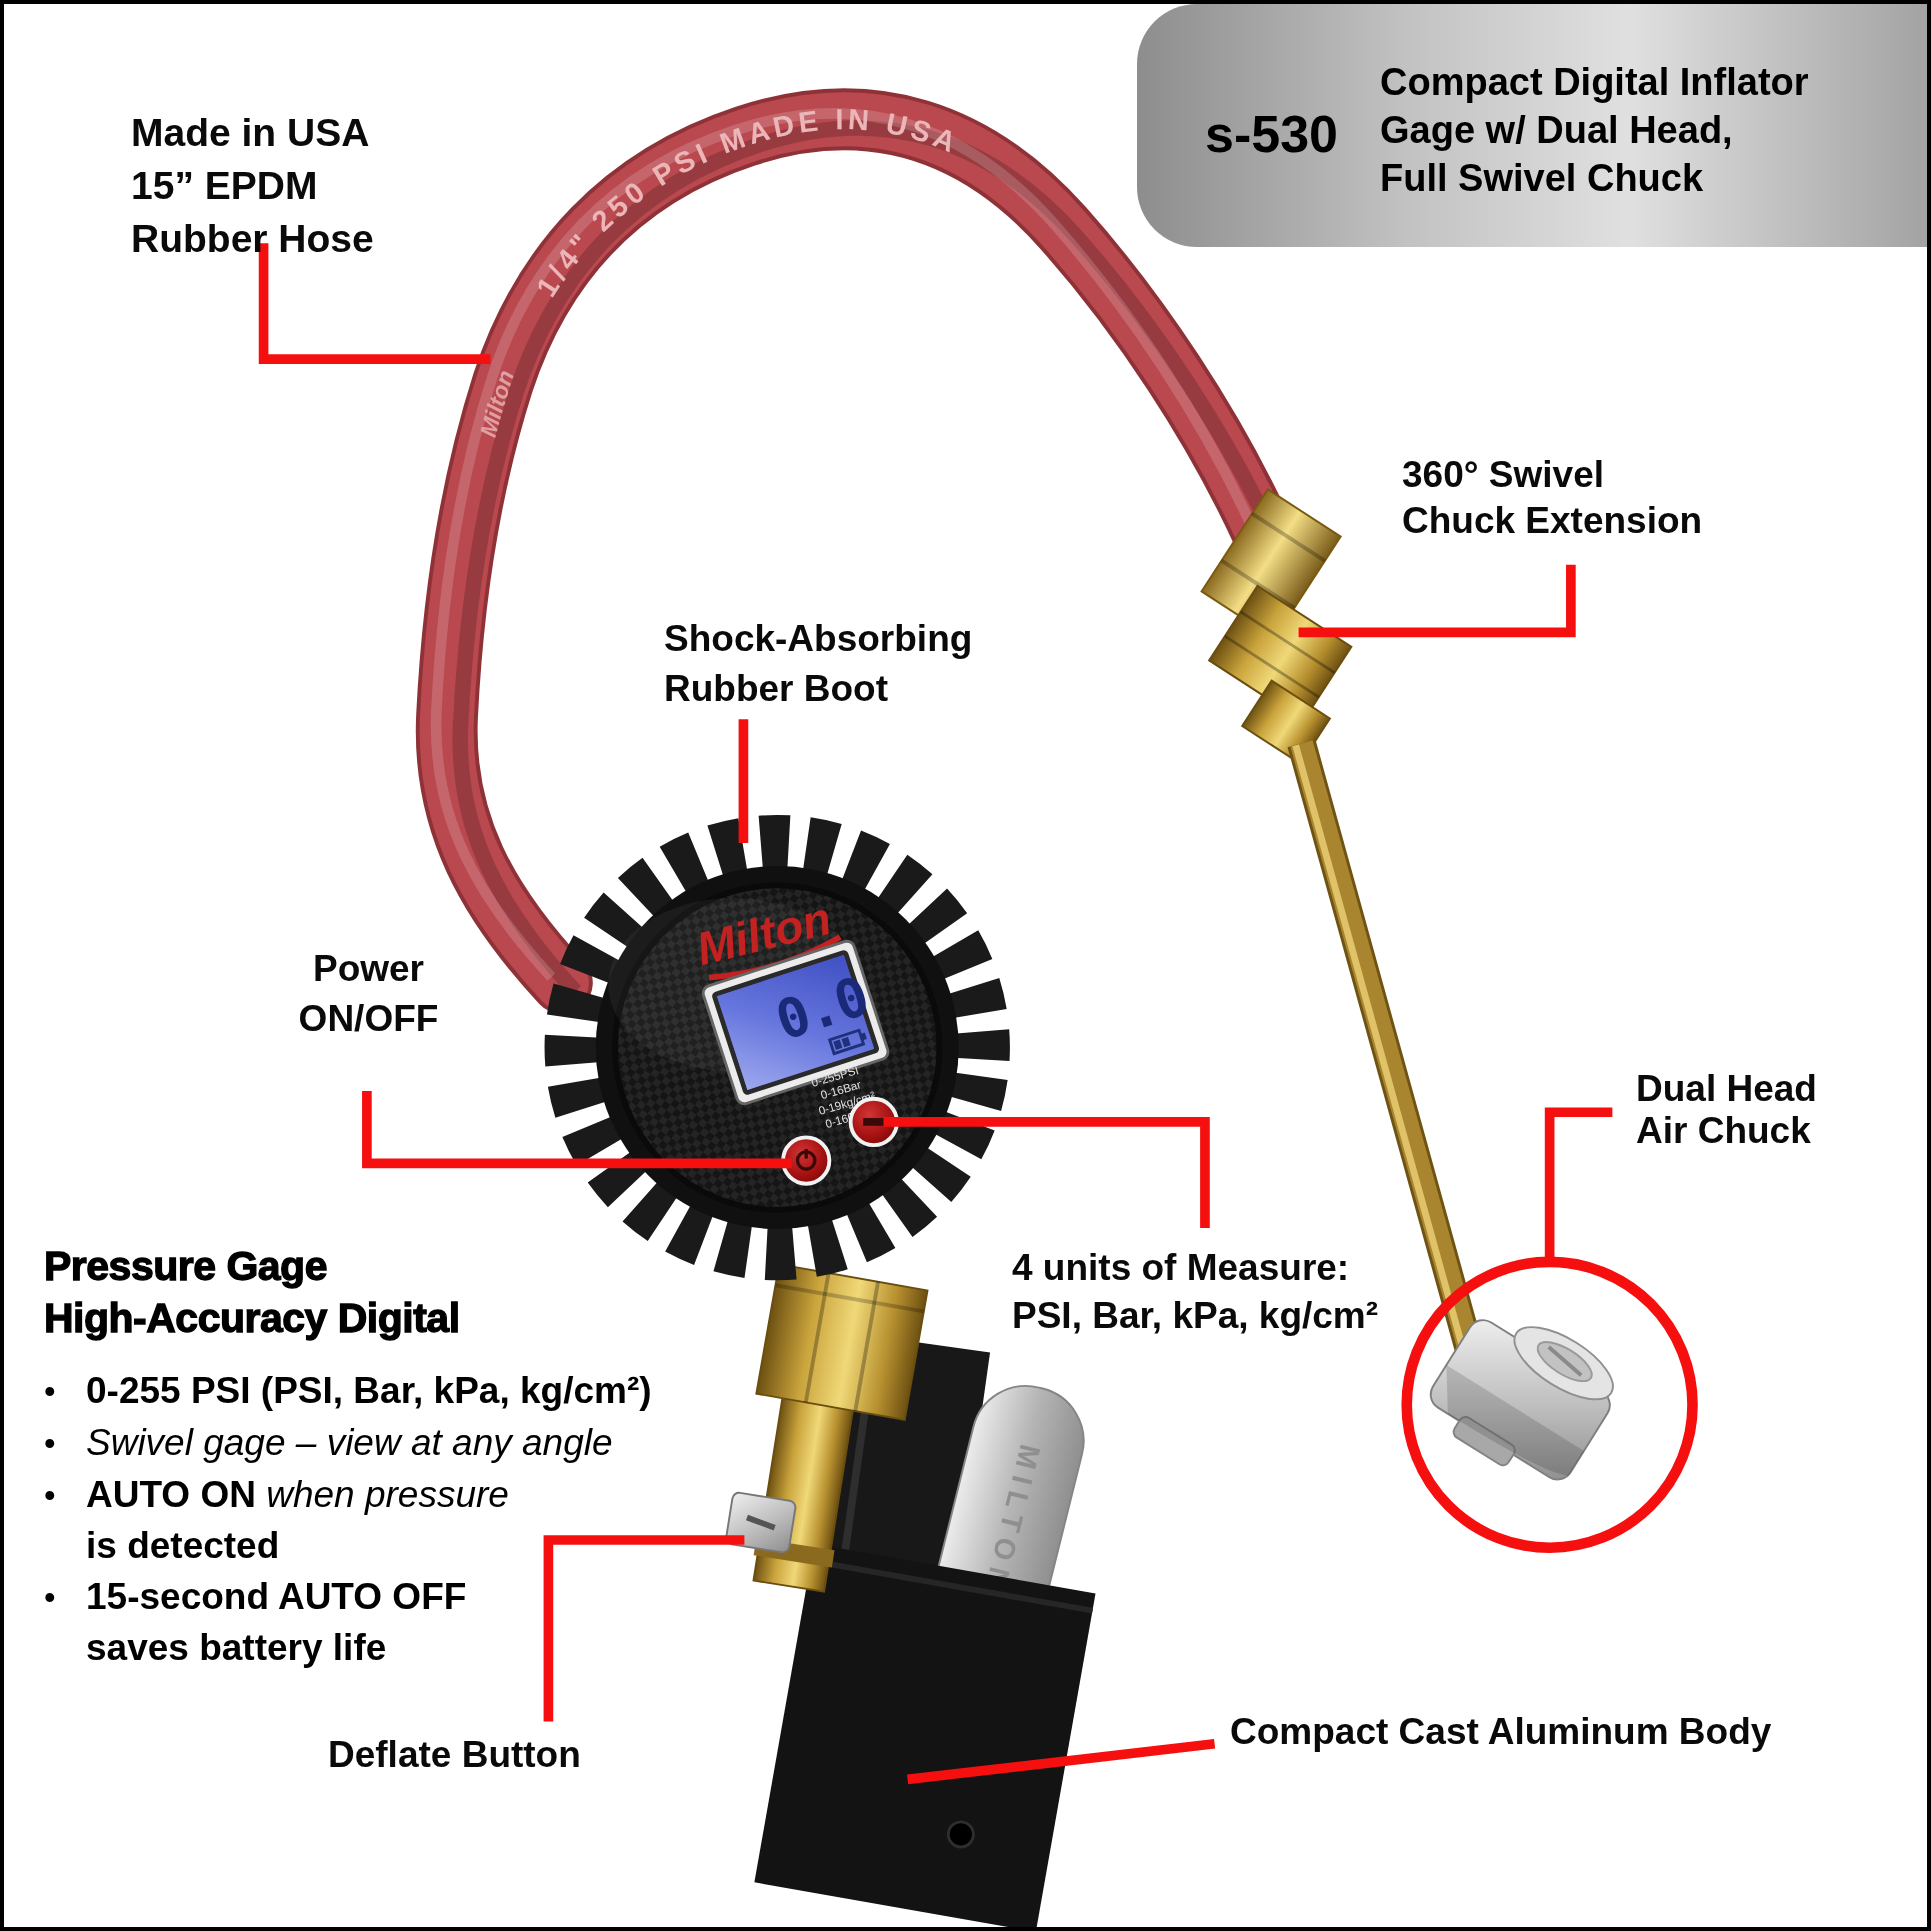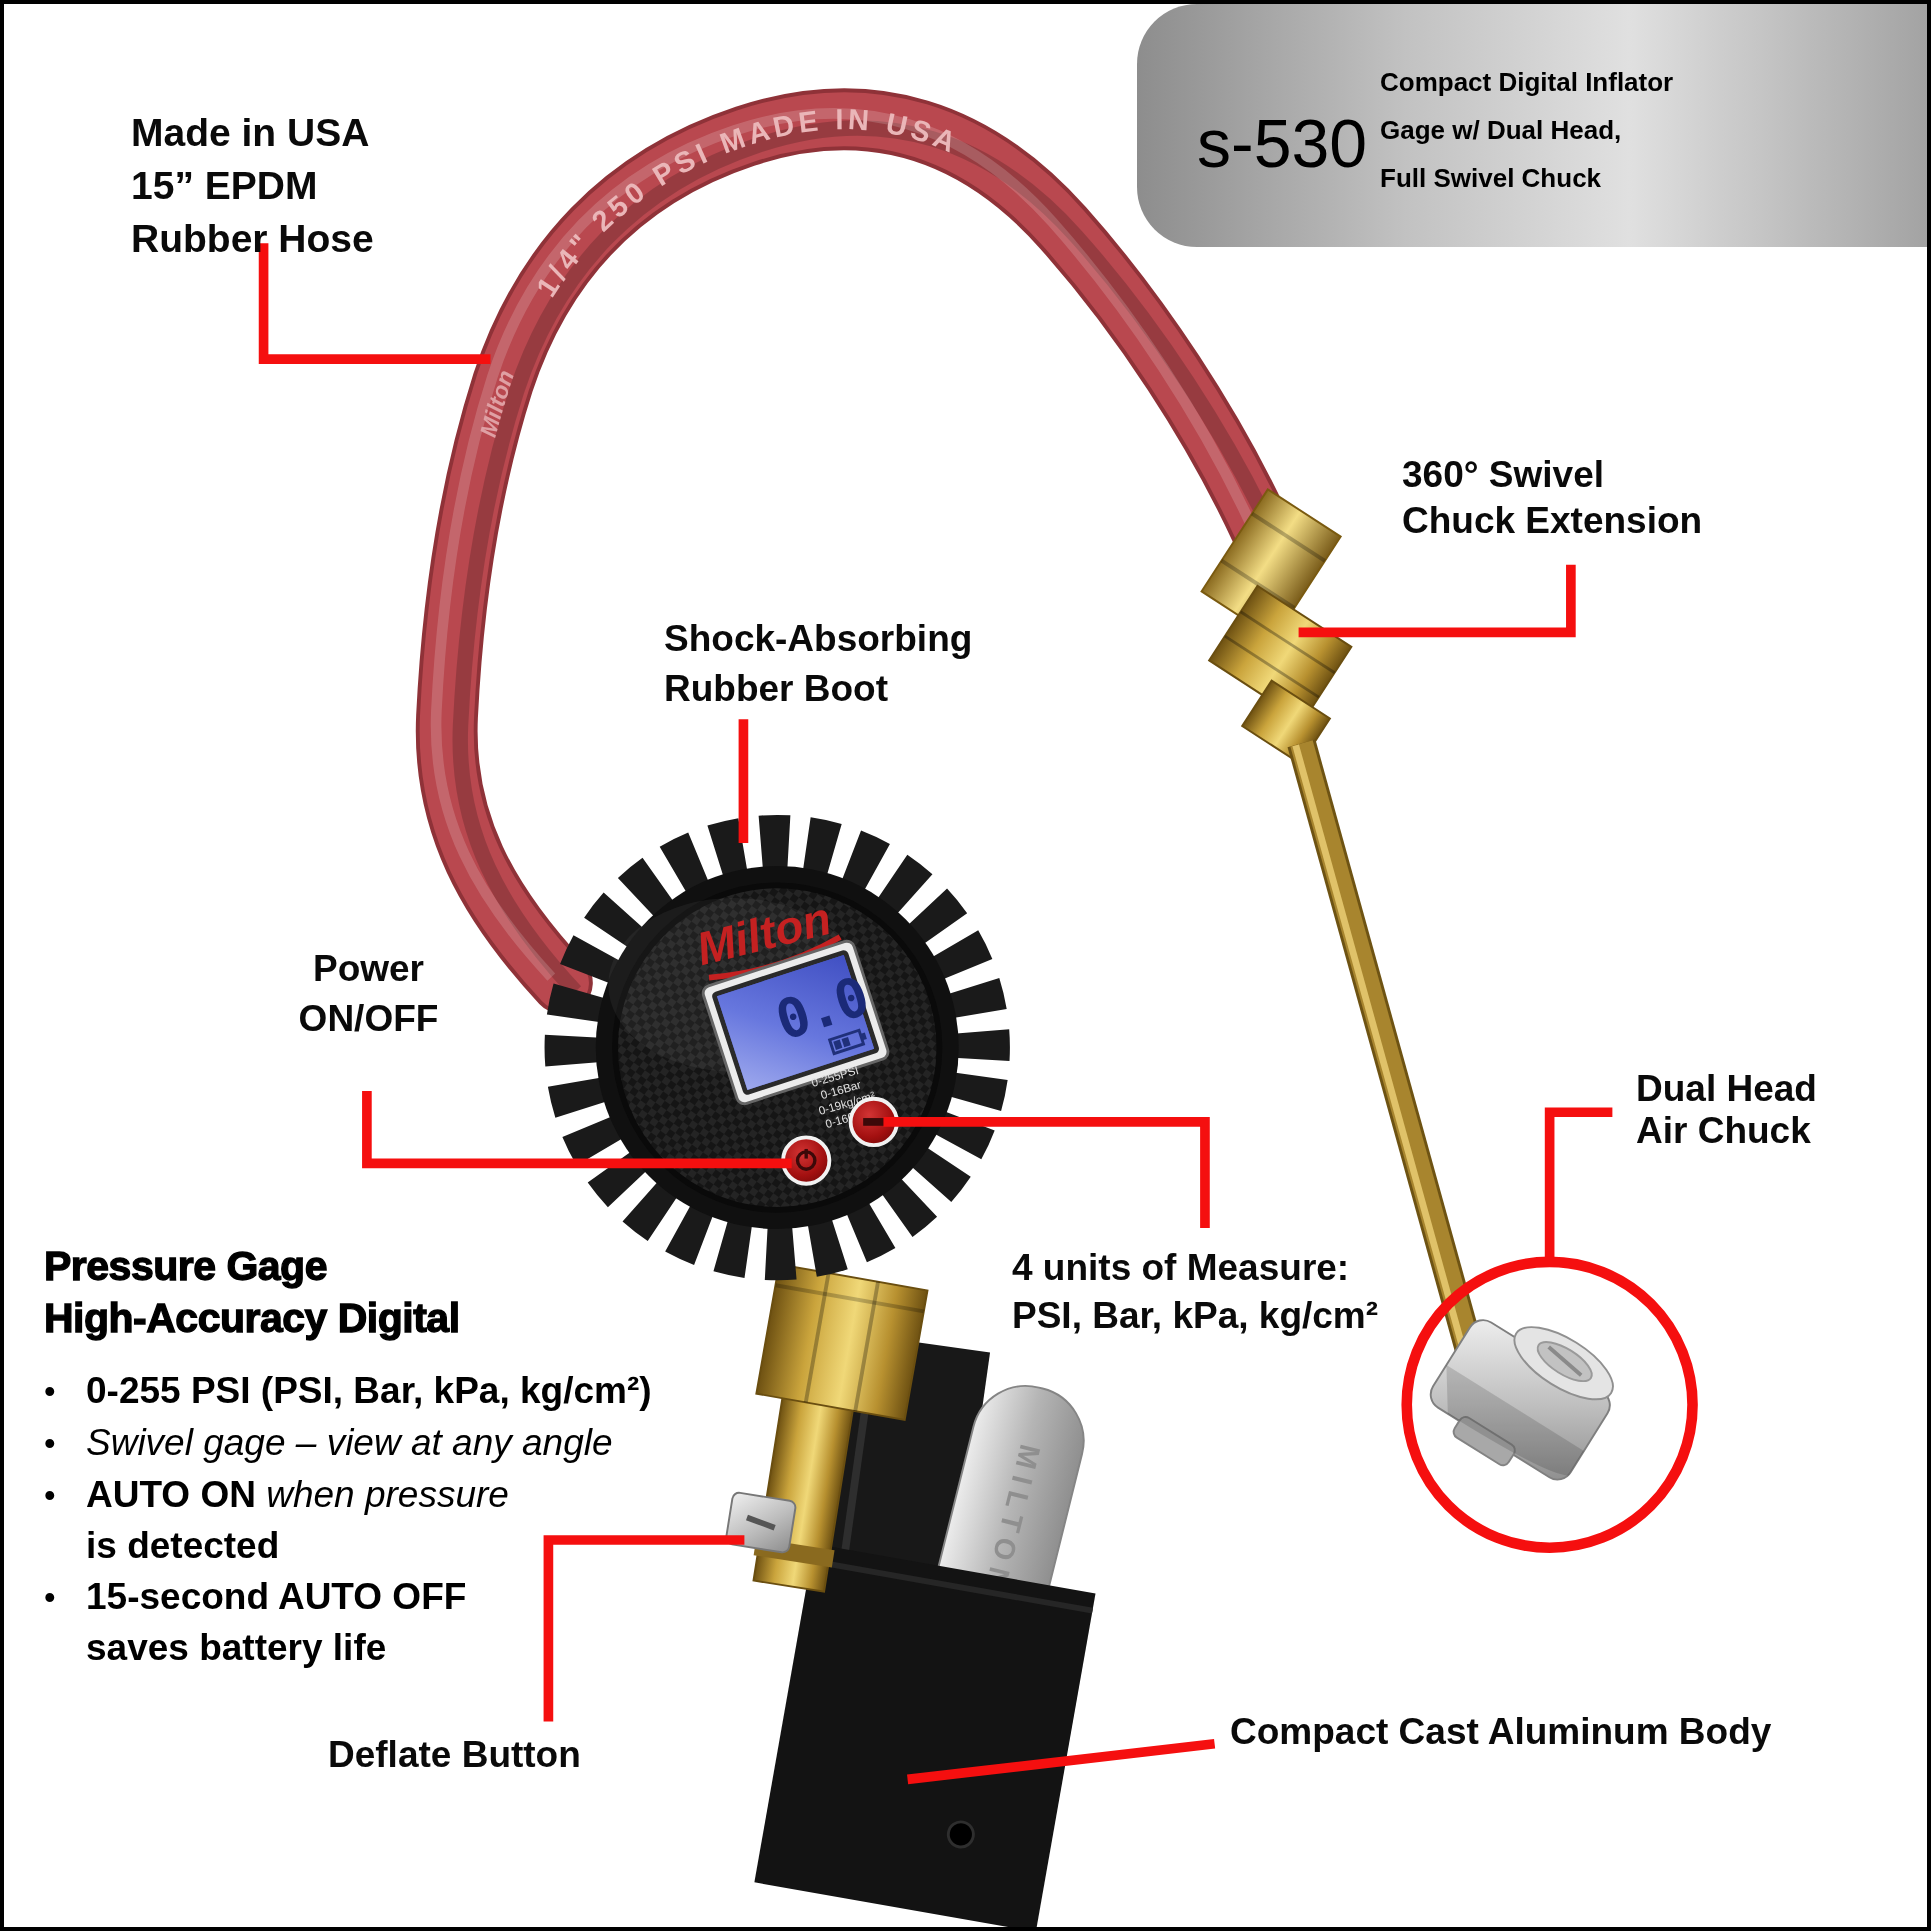--- a/index.html
+++ b/index.html
@@ -6,22 +6,22 @@
   .canvas{position:relative;width:1931px;height:1931px;background:#ffffff;overflow:hidden;
           font-family:"Liberation Sans", sans-serif;color:#000;}
   .frame{position:absolute;inset:0;border:4.8px solid #000;z-index:60;pointer-events:none;}
   .art{position:absolute;left:0;top:0;z-index:1;}
   .label{position:absolute;z-index:10;font-weight:bold;color:#0a0a0a;}
   .lbl-line{white-space:nowrap;}
   
   .titlebox{position:absolute;left:1137px;top:3.9px;width:794px;height:243px;z-index:5;
             border-radius:60px 0 0 60px;
             background:linear-gradient(90deg,#8d8d8d 0%,#c2c2c2 34%,#e0e0e0 62%,#a2a2a2 100%);}
-  .model{position:absolute;left:60px;top:100px;font-size:68px;font-weight:normal;}
-  .titlelines{position:absolute;left:243px;top:54px;font-size:26px;font-weight:bold;line-height:48px;}
+  .model{position:absolute;left:68px;top:100px;font-size:52px;font-weight:bold;}
+  .titlelines{position:absolute;left:243px;top:54px;font-size:38px;font-weight:bold;line-height:48px;}
   
   .hose-label{left:131px;top:106px;font-size:39px;line-height:53px;}
   .swivel-label{left:1402px;top:452px;font-size:37px;line-height:46px;}
   .boot-label{left:664px;top:614px;font-size:37px;line-height:50px;}
   .power-label{left:297px;top:944px;width:143px;text-align:center;font-size:37px;line-height:50px;}
   .units-label{left:1012px;top:1244px;font-size:37px;line-height:48px;}
   .dualhead-label{left:1636px;top:1068px;font-size:37px;line-height:42px;}
   .deflate-label{left:328px;top:1734px;font-size:37px;}
   .body-label{left:1230px;top:1711px;font-size:37px;}
   

